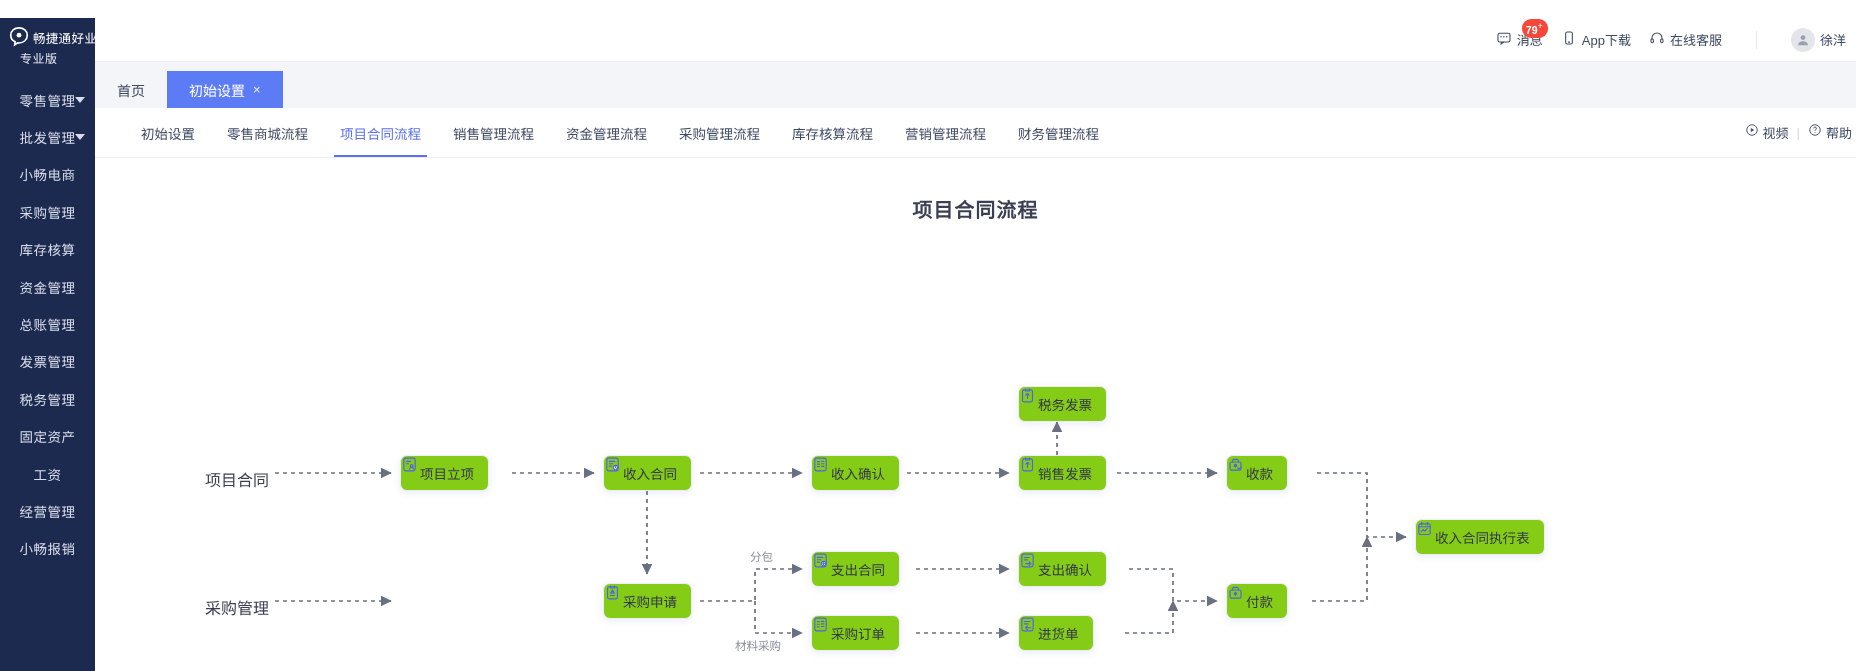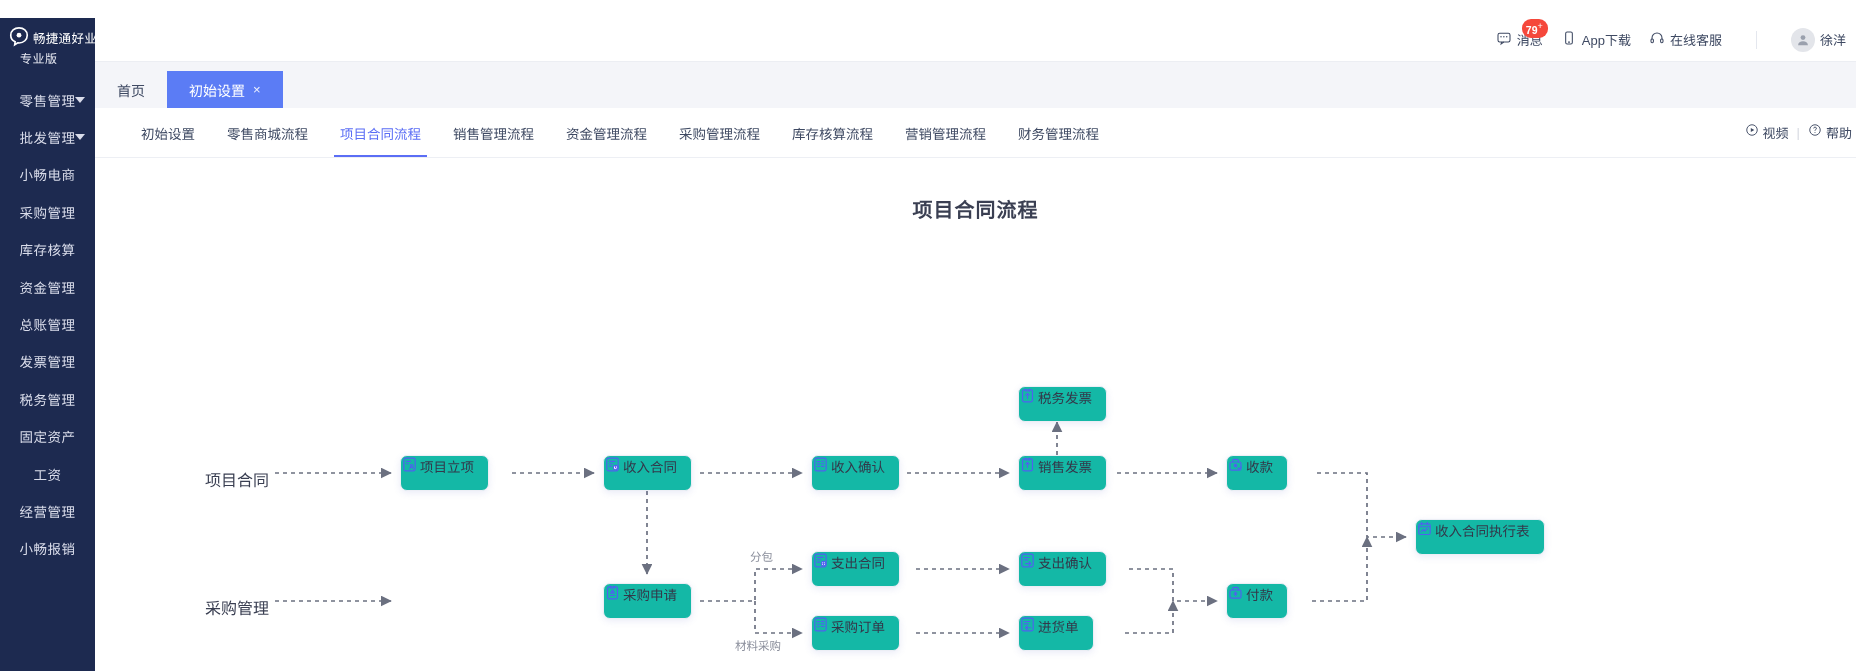--- a/index.html
+++ b/index.html
@@ -142,22 +142,22 @@
   .canvas { position: relative; width: 1761px; height: 420px; }
   .canvas svg { position: absolute; left: 0; top: 0; width: 100%; height: 100%; }
 
   .rowlabel {
     position: absolute; font-size: 16px; color: #3a3f52; white-space: nowrap;
   }
   .edge-label {
     position: absolute; font-size: 11.5px; color: #8b8f9c; white-space: nowrap;
   }
   .node {
-    position: absolute; display: flex; gap: 8px;
-    height: 36px; padding: 0 14px 0 11px; background: #14b8a6;
+    position: absolute; display: flex; align-items: center; gap: 8px;
+    height: 36px; padding: 0 14px 0 11px; background: #84cc16;
     border: 1px solid #eceef5; border-radius: 7px;
     box-shadow: 0 2px 7px rgba(90,104,190,.13);
     font-size: 13.5px; color: #33384a; white-space: nowrap; cursor: pointer;
   }
   .node .nico { width: 17px; height: 17px; flex: 0 0 17px; display:block; }
 </style>
 </head>
 <body>
 
 <div class="app">

